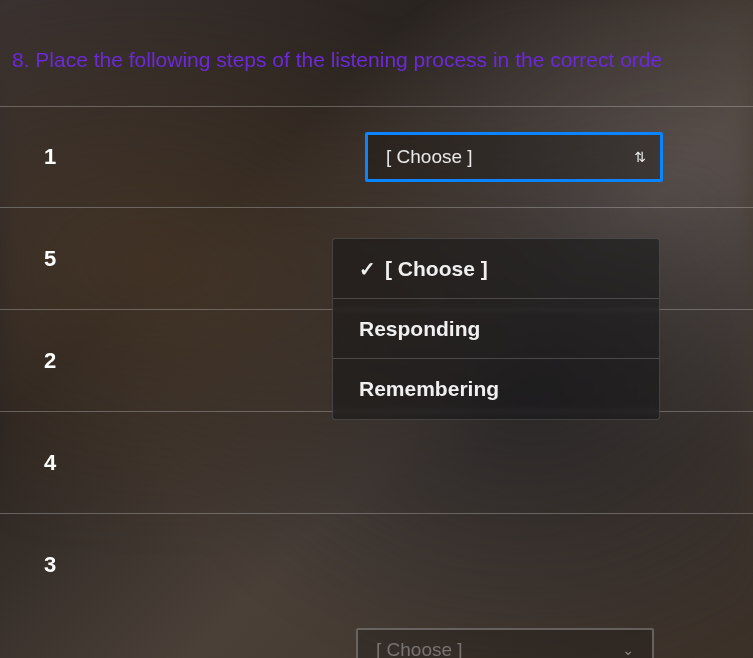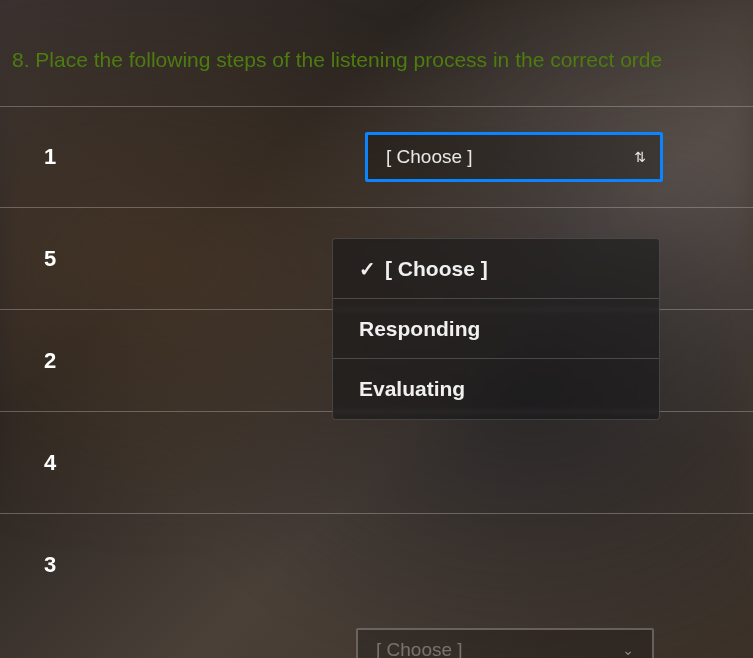--- a/index.html
+++ b/index.html
@@ -18,21 +18,21 @@
       background: radial-gradient(ellipse at 20% 40%, rgba(80,60,40,0.6) 0%, transparent 50%),
                   radial-gradient(ellipse at 70% 60%, rgba(30,30,35,0.7) 0%, transparent 50%),
                   radial-gradient(ellipse at 90% 30%, rgba(180,180,200,0.15) 0%, transparent 40%);
       filter: blur(12px);
     }
     .question-text {
       position: relative;
       padding: 48px 28px 20px 12px;
       font-size: 21px;
       font-weight: 500;
-      color: #4d7c0f;
+      color: #6d28d9;
       white-space: nowrap;
       overflow: hidden;
     }
     .rows {
       position: relative;
       margin-top: 14px;
     }
     .row {
       display: flex;
       align-items: center;
@@ -167,20 +167,20 @@
 
 <div class="dropdown">
   <div class="dropdown-item">
     <span class="check">✓</span>
     <span>[ Choose ]</span>
   </div>
   <div class="dropdown-item no-check">
     <span>Responding</span>
   </div>
   <div class="dropdown-item no-check">
-    <span>Evaluating</span>
+    <span>Remembering</span>
   </div>
 </div>
 
 <div class="placeholder-btn">
   <span>[ Choose ]</span>
   <span class="caret">⌄</span>
 </div>
 
 </body></html>

